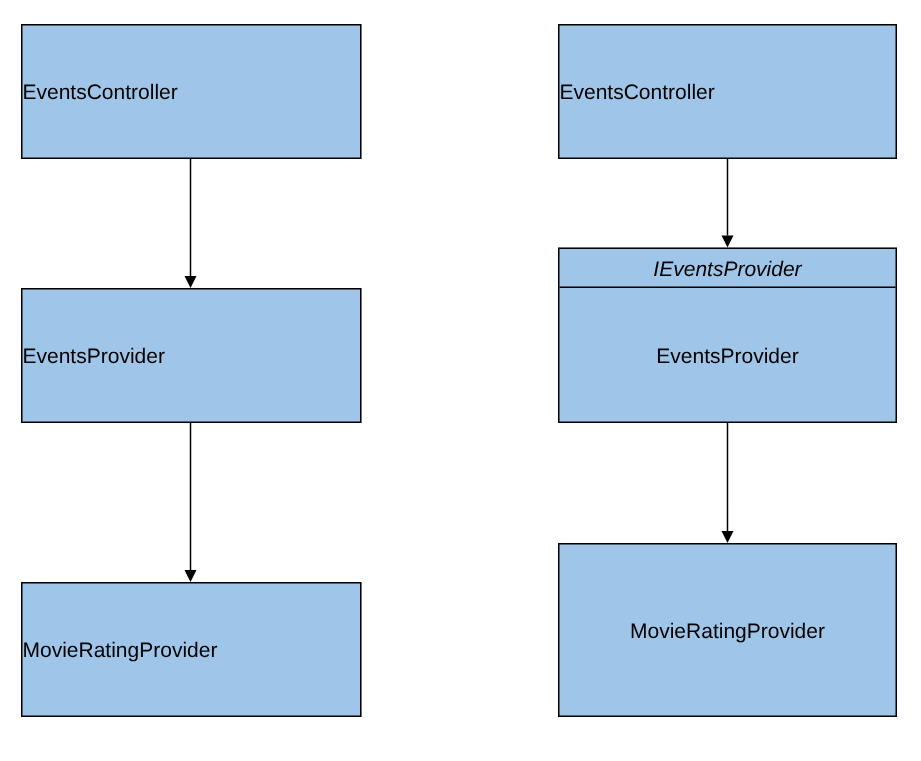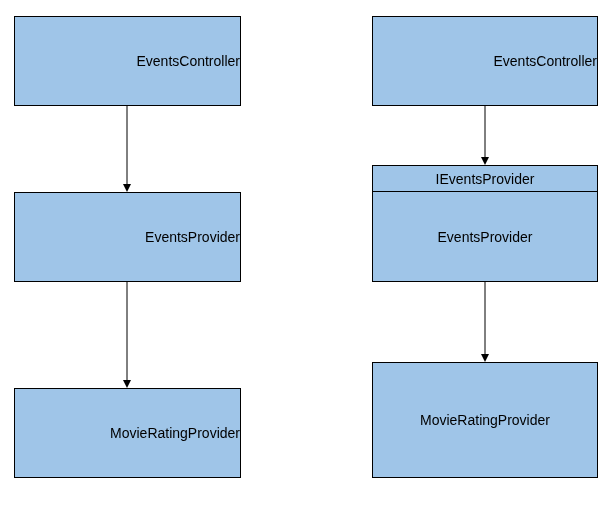--- a/index.html
+++ b/index.html
@@ -17,21 +17,21 @@
     background: #ffffff;
     overflow: hidden;
   }
   .box {
     position: absolute;
     background: #9fc5e8;
     border: 1px solid #000000;
     box-sizing: border-box;
     display: flex;
     align-items: center;
-    justify-content: flex-end;
+    justify-content: flex-start;
     font-size: 14px;
     color: #000000;
     text-align: center;
   }
   .ibox {
     position: absolute;
     background: #9fc5e8;
     border: 1px solid #000000;
     box-sizing: border-box;
     display: flex;
@@ -41,20 +41,21 @@
     text-align: center;
   }
   .ibox .iface {
     flex: 0 0 auto;
     height: 26px;
     border-bottom: 1px solid #000000;
     box-sizing: border-box;
     display: flex;
     align-items: center;
     justify-content: center;
+    font-style: italic;
   }
   .ibox .ibody {
     flex: 1 1 auto;
     display: flex;
     align-items: center;
     justify-content: center;
   }
   svg.arrows {
     position: absolute;
     left: 0;

